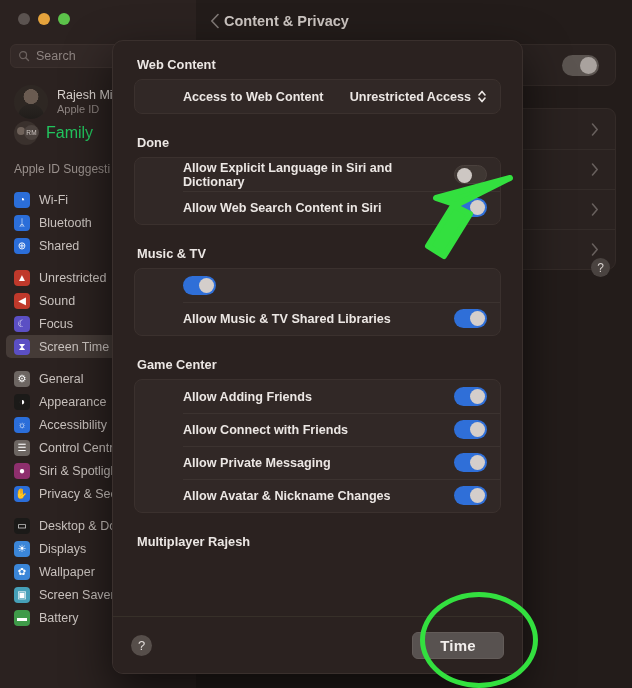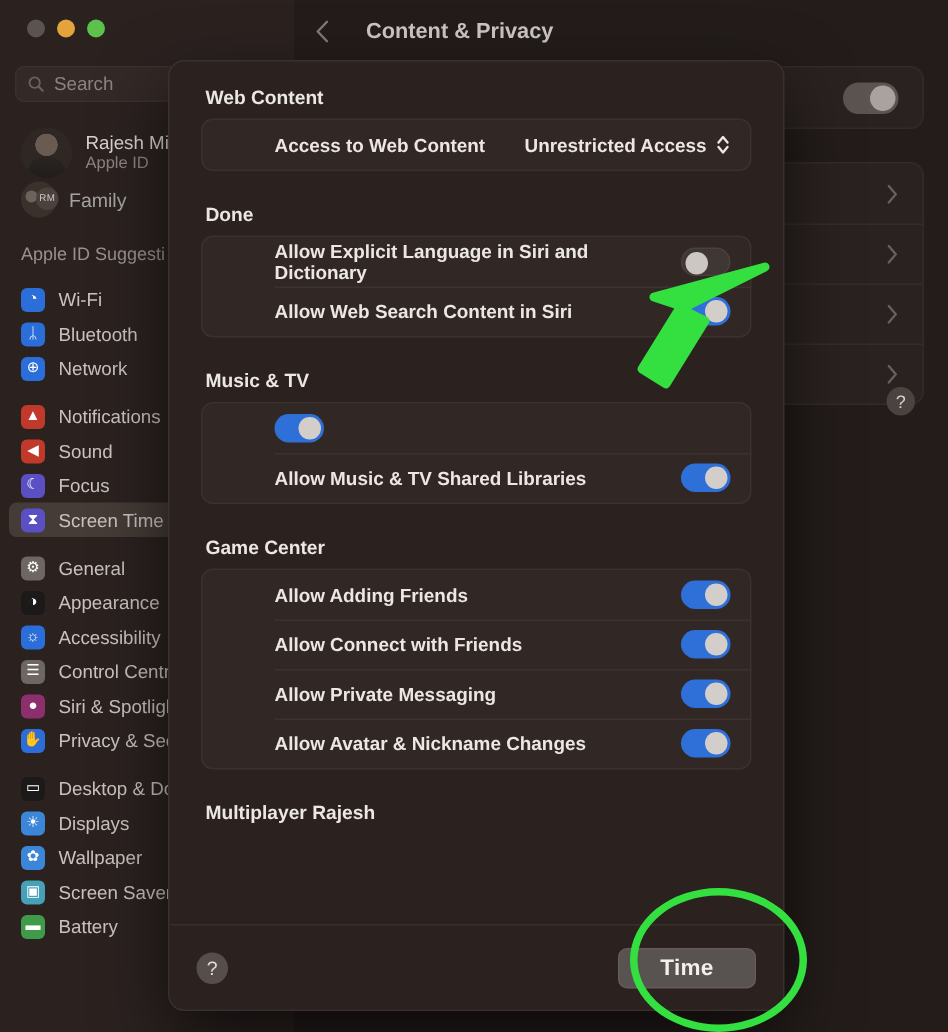--- a/index.html
+++ b/index.html
@@ -85,21 +85,21 @@
     width: 24px; height: 24px; border-radius: 50%;
     background: #3a312d; position: relative; flex: 0 0 auto;
   }
   .family-ico .p1, .family-ico .p2 { position: absolute; border-radius: 50%; }
   .family-ico .p1 { width: 8px; height: 8px; background: #6f625a; left: 3px; top: 6px; }
   .family-ico .p2 {
     width: 15px; height: 15px; background: #4b423e; right: -1px; top: 4px;
     color: #cfc7c3; font-size: 6.5px; display: flex; align-items: center; justify-content: center;
     letter-spacing: .2px;
   }
-  .family-label { color: #a3a3a3; font-size: 13px; }
+  .family-label { color: #22c55e; font-size: 16px; }
 
   .sb-section {
     position: absolute; left: 14px;
     color: #9a918d; font-size: 12px; white-space: nowrap;
   }
 
   .sb-list { position: absolute; left: 6px; width: 184px; }
   .sb-item {
     display: flex; align-items: center; gap: 9px;
     height: 23px; padding: 0 8px;
@@ -116,21 +116,21 @@
   .sb-gap { height: 9px; }
 
   
   .content {
     position: absolute; left: 196px; top: 0;
     width: 436px; height: 688px;
     background: #231c1a;
   }
   .titlebar {
     position: absolute; left: 0; top: 0; width: 436px; height: 42px;
-    display: flex; align-items: center; gap: 24px; padding-left: 14px;
+    display: flex; align-items: center; gap: 4px; padding-left: 14px;
   }
   .back-chev { width: 10px; height: 16px; opacity: .55; }
   .title-text { color: #cdc6c2; font-size: 14.5px; font-weight: bold; }
 
   .bg-card {
     position: absolute; left: 24px;
     width: 396px;
     background: #2a2220;
     border: 1px solid #342b28;
     border-radius: 9px;
@@ -297,26 +297,26 @@
         <div class="sb-item">
           <span class="sb-ico" style="background: rgb(43, 110, 217);">◔</span>
           <span>Wi-Fi</span>
         </div>
         <div class="sb-item">
           <span class="sb-ico" style="background: rgb(43, 110, 217);">ᛦ</span>
           <span>Bluetooth</span>
         </div>
         <div class="sb-item">
           <span class="sb-ico" style="background: rgb(43, 110, 217);">⊕</span>
-          <span>Network</span>
+          <span>Shared</span>
         </div>
         <div class="sb-gap"></div>
         <div class="sb-item">
           <span class="sb-ico" style="background: rgb(192, 57, 43);">▲</span>
-          <span>Notifications</span>
+          <span>Unrestricted</span>
         </div>
         <div class="sb-item">
           <span class="sb-ico" style="background: rgb(192, 57, 43);">◀</span>
           <span>Sound</span>
         </div>
         <div class="sb-item">
           <span class="sb-ico" style="background: rgb(91, 79, 196);">☾</span>
           <span>Focus</span>
         </div>
         <div class="sb-item selected">

